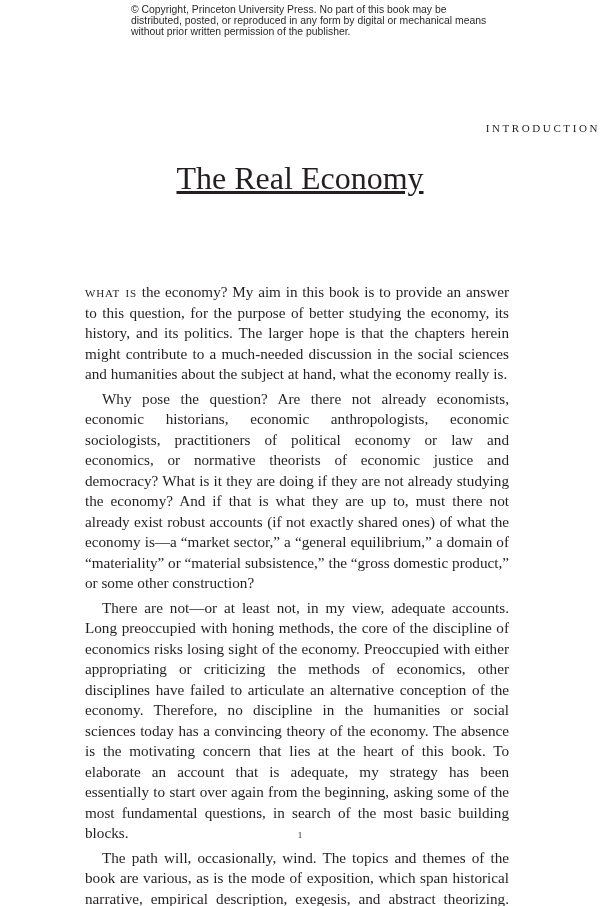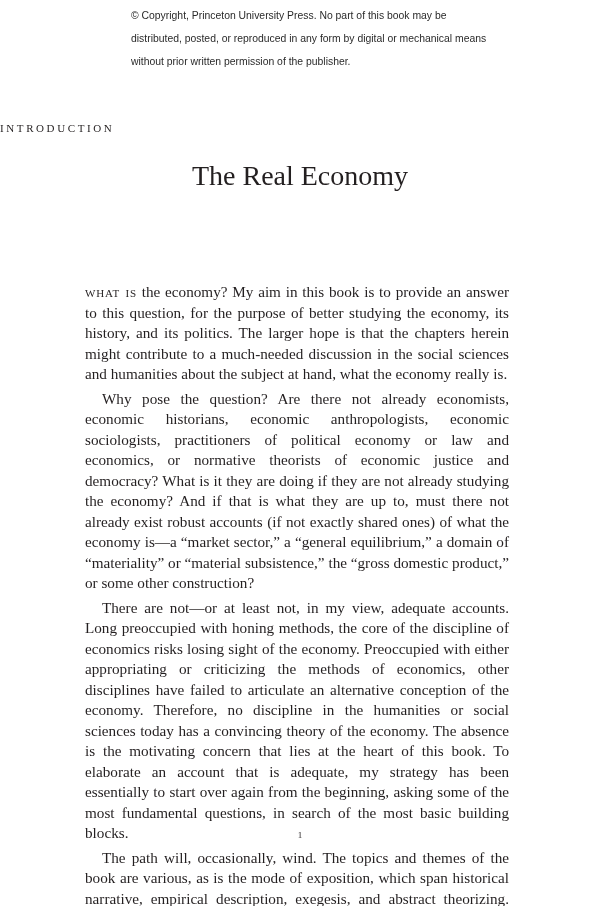--- a/index.html
+++ b/index.html
@@ -14,43 +14,44 @@
       overflow: hidden;
       color: #231f20;
     }
     .copyright {
       position: absolute;
       top: 4px;
       left: 131px;
       width: 360px;
       font-family: "Liberation Sans", sans-serif;
       font-size: 10.4px;
-      line-height: 23px;
+      line-height: 11px;
       color: #2a2a2a;
     }
     .chapter-label {
       position: absolute;
       top: 122px;
       left: 0;
       width: 600px;
-      text-align: left;
+      text-align: right;
       font-family: "Liberation Serif", serif;
       font-size: 11px;
       letter-spacing: 2.6px;
       color: #231f20;
     }
     .chapter-title {
       position: absolute;
       top: 160px;
       left: 0;
       width: 600px;
       text-align: center;
       font-family: "Liberation Serif", serif;
-      font-size: 28px;
+      font-size: 32px;
       color: #231f20;
+      text-decoration: underline;
     }
     .body-text {
       position: absolute;
       top: 278px;
       left: 81px;
       width: 432px;
       font-family: "Liberation Serif", serif;
       font-size: 15.2px;
       line-height: 20.5px;
       text-align: justify;

